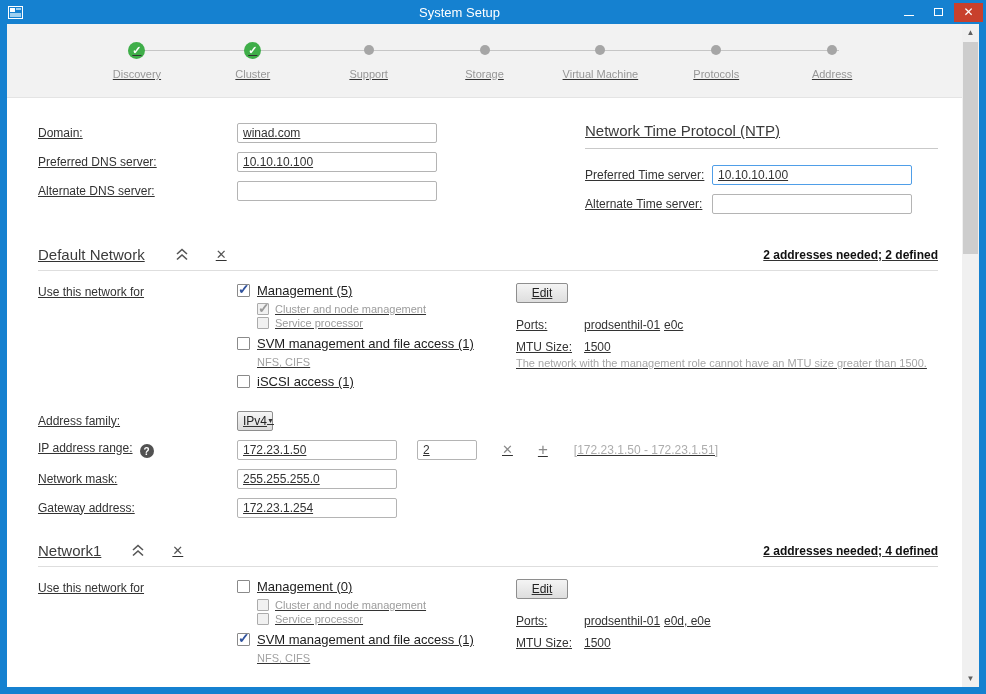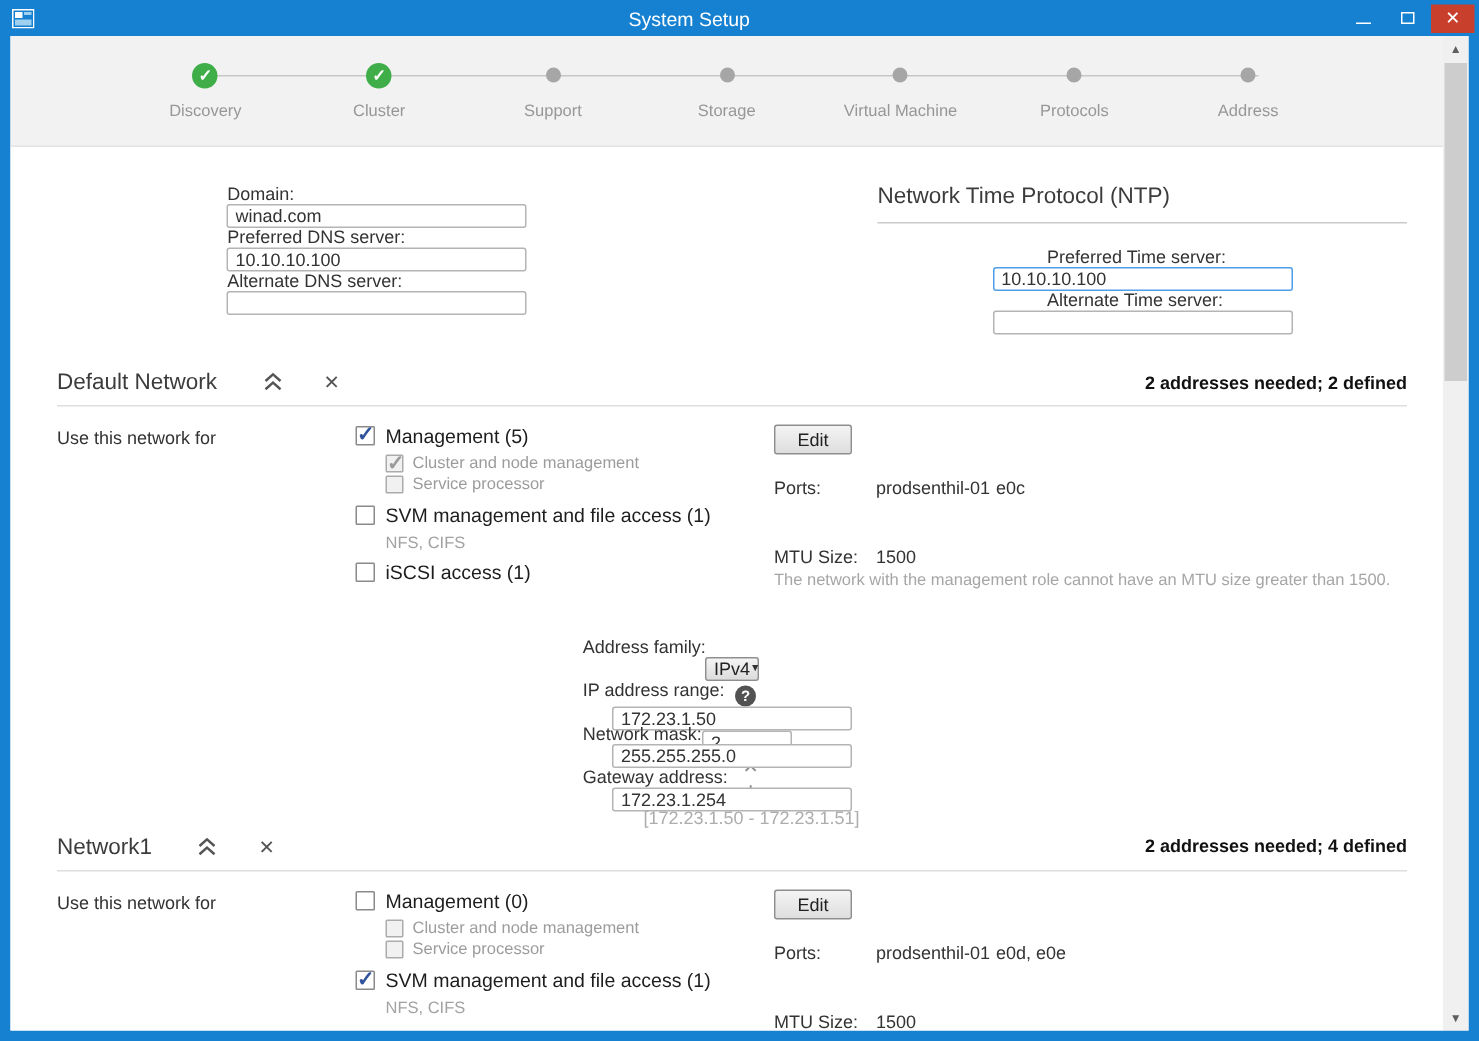--- a/index.html
+++ b/index.html
@@ -18,21 +18,21 @@
   .titlebar-title { flex: 1; text-align: center; font-size: 13px; }
   .win-controls { display: flex; align-items: center; }
   .win-btn { width: 29px; height: 19px; display: flex; align-items: center; justify-content: center; color: #fff; margin-left: 1px; cursor: default; }
   .win-btn.close-btn { background: #c8402c; }
   .glyph-min { width: 10px; height: 1px; background: #fff; display: block; margin-top: 6px; }
   .glyph-max { width: 9px; height: 8px; border: 1px solid #fff; display: block; }
   .close-glyph { font-size: 12px; line-height: 1; }
 
   
   .frame-body { flex: 1; margin: 0 7px 7px 7px; background: #fff; display: flex; min-height: 0; }
-  .main-col { flex: 1; display: flex; flex-direction: column; min-width: 0; }
+  .main-col { flex: 1; display: flex; flex-direction: column; min-width: 0; text-decoration: underline; }
 
   
   .stepper { height: 74px; background: #f2f2f2; border-bottom: 1px solid #e4e4e4; display: flex; padding: 0 72px; position: relative; flex: 0 0 auto; }
   .stepper-line { position: absolute; top: 26px; height: 1px; background: #c6c6c6;
                   left: calc(72px + (100% - 144px)/16); right: calc(72px + (100% - 144px)/16); }
   .step { flex: 1; display: flex; flex-direction: column; align-items: center; position: relative; z-index: 1; }
   .step-dot-wrap { height: 18px; margin-top: 17px; display: flex; align-items: center; justify-content: center; }
   .step-dot { border-radius: 50%; display: flex; align-items: center; justify-content: center; }
   .step[data-state="complete"] .step-dot { width: 17px; height: 17px; background: #3fae49; }
   .step[data-state="complete"] .step-dot::after { content: "✓"; color: #fff; font-size: 11px; font-weight: bold; }
@@ -42,21 +42,21 @@
   .step[data-state="current"] .step-label { color: #2b2b2b; font-weight: bold; }
 
   
   .form-area { flex: 1; padding: 24px 24px 0 31px; overflow: hidden; background: #fff; }
 
   .top-grid { display: flex; }
   .dns-col { width: 426px; flex: 0 0 auto; margin-right: 121px; }
   .ntp-col { flex: 1; }
   .sec-heading { font-size: 15px; color: #3c3c3c; padding-bottom: 9px; border-bottom: 1px solid #c9c9c9; margin-bottom: 15px; }
 
-  .form-row { display: flex; align-items: center; margin-bottom: 8px; height: 21px; flex-direction: column; }
+  .form-row { display: flex; align-items: center; margin-bottom: 8px; height: 21px; }
   .form-label { width: 199px; flex: 0 0 auto; font-size: 12px; color: #333; }
   .ntp-col .form-label { width: 127px; }
   input.text { height: 20px; border: 1px solid #b4b4b4; border-radius: 2px; font-size: 12px; padding: 0 5px; color: #333; font-family: "Liberation Sans", sans-serif; outline: none; }
   input.w200 { width: 200px; }
   input.w160 { width: 160px; }
   input.w60  { width: 60px; }
   input.text.focused { border-color: #4f9ee8; }
 
   
   .net-header { display: flex; align-items: center; margin-top: 24px; padding-bottom: 7px; border-bottom: 1px solid #dedede; margin-bottom: 12px; }
@@ -78,24 +78,24 @@
   .cb-label { font-size: 13px; color: #1d1d1d; }
   .sub { margin-left: 20px; margin-bottom: 2px; }
   .sub .cb { width: 12px; height: 12px; margin-right: 6px; }
   .sub .cb-label { font-size: 11px; color: #9c9c9c; }
   .proto-note { margin-left: 20px; font-size: 11px; color: #a2a2a2; margin-bottom: 6px; margin-top: 2px; }
 
   .edit-btn { width: 52px; height: 20px; background: linear-gradient(#f4f4f4, #dedede); border: 1px solid #8e8e8e; border-radius: 2px; font-size: 12px; color: #222; font-family: "Liberation Sans", sans-serif; display: block; }
   .kv-row { display: flex; font-size: 12px; color: #333; margin-top: 15px; }
   .kv-label { width: 68px; flex: 0 0 auto; }
   .kv-node { width: 80px; flex: 0 0 auto; }
-  .mtu-row { margin-top: 32px; }
+  .mtu-row { margin-top: 8px; }
   .mtu-note { font-size: 11px; color: #a6a6a6; margin-top: 3px; max-width: 430px; line-height: 1.25; }
 
-  .addr-rows { margin-top: 29px; }
+  .addr-rows { margin-top: 16px; }
   .select-box { width: 36px; height: 20px; background: linear-gradient(#f5f5f5, #dcdcdc); border: 1px solid #8e8e8e; border-radius: 2px; display: flex; align-items: center; justify-content: flex-start; padding: 0 5px; font-size: 12px; color: #222; }
   .select-arrow { font-size: 7px; color: #333; }
   .help { display: inline-flex; width: 14px; height: 14px; border-radius: 50%; background: #525252; color: #fff; font-size: 10px; font-weight: bold; align-items: center; justify-content: center; margin-left: 7px; vertical-align: -3px; }
   .inline-icon { color: #8a8a8a; font-size: 13px; margin-left: 25px; }
   .plus { font-size: 17px; }
   .range-hint { color: #adadad; font-size: 12px; margin-left: 26px; }
   .count-gap { margin-left: 20px; }
 
   
   .scrollbar { width: 17px; background: #f0f0f0; position: relative; flex: 0 0 auto; }

